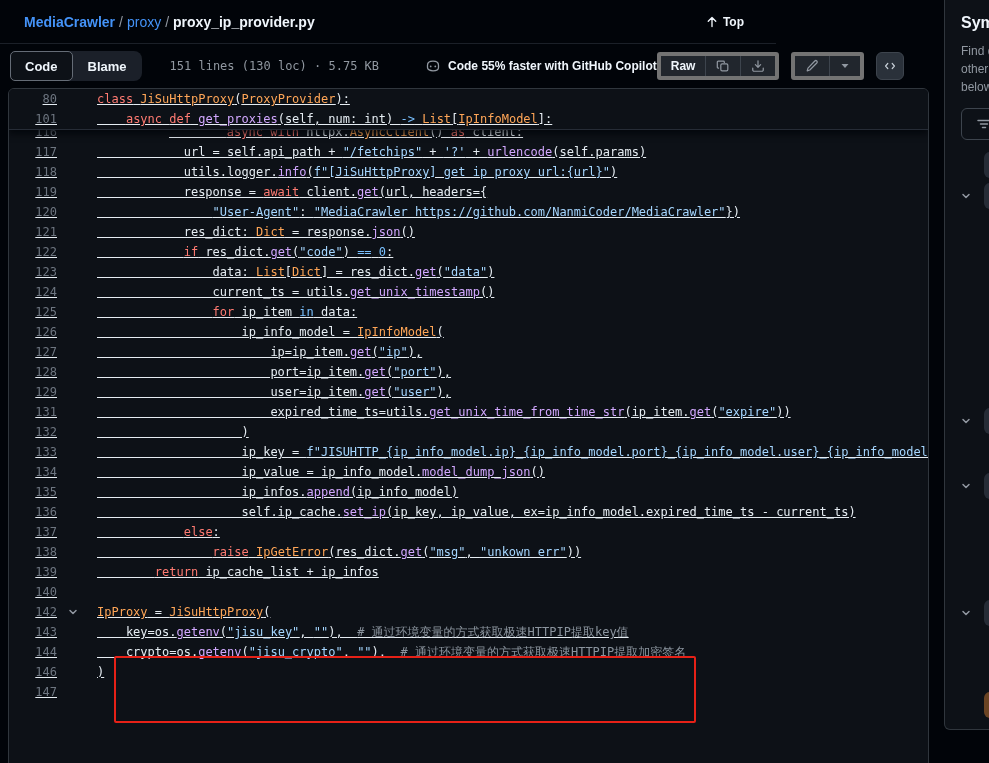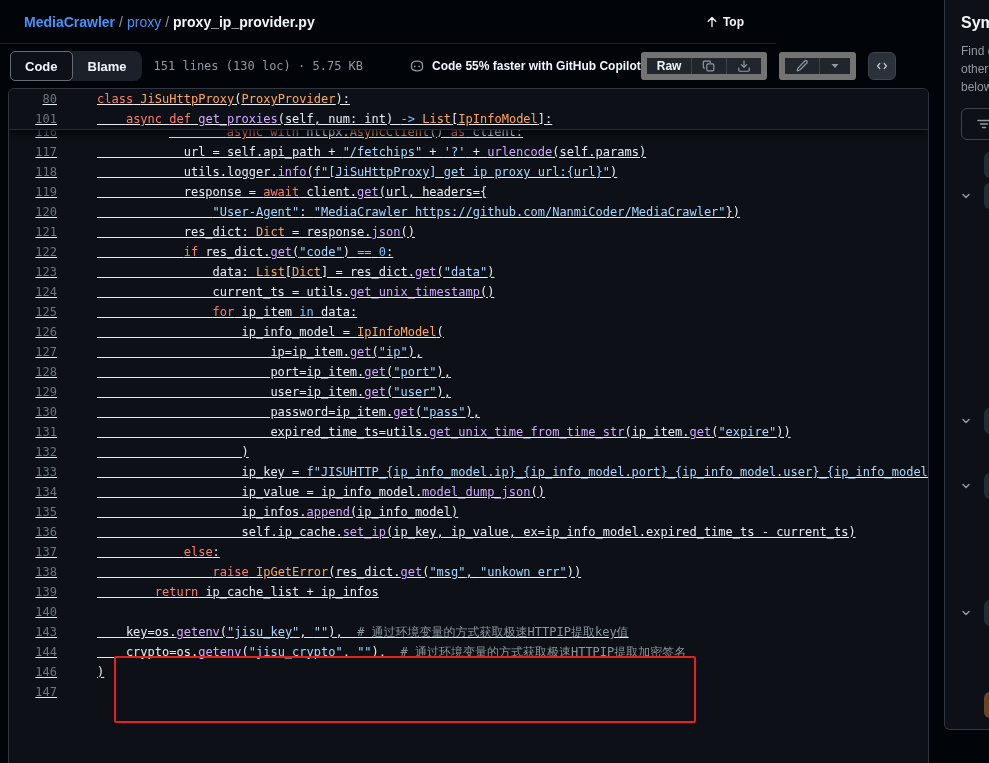--- a/index.html
+++ b/index.html
@@ -39,27 +39,27 @@
     border-radius:8px; height:30px;
   }
   .seg-btn {
     font-size:13px; font-weight:600; color:#f0f6fc;
     padding:12px 14px; height:30px; display:flex; align-items:center;
     border-radius:5px; background:transparent; border:1px solid transparent;
     cursor:pointer;
   }
   .seg-btn.active { background:#0d1117; border-color:#656c76; }
   .stats {
-    margin-left:12px; font-family:"DejaVu Sans Mono", monospace;
+    margin-left:28px; font-family:"DejaVu Sans Mono", monospace;
     font-size:12px; color:#9198a1; white-space:nowrap;
   }
   .copilot { margin-left:46px; display:flex; align-items:center; gap:7px; }
   .copilot-text { font-size:12px; font-weight:600; color:#f0f6fc; white-space:nowrap; }
   .tb-right { margin-left:auto; display:flex; align-items:center; gap:12px; }
-  .btn-group { display:flex; align-items:stretch; border:6px solid #737373; border-radius:3px; overflow:hidden; height:28px; }
+  .btn-group { display:flex; align-items:stretch; border:4px solid #737373; border-radius:3px; overflow:hidden; height:28px; }
   .gbtn {
     display:flex; align-items:center; justify-content:center;
     background:#21262d; color:#f0f6fc; font-size:12px; font-weight:600;
     padding:0 10px; border:none; border-left:1px solid #3d444d; cursor:pointer;
   }
   .gbtn:first-child { border-left:none; }
   .icon-btn-lone {
     width:28px; height:28px; border:1px solid #3d444d; border-radius:6px;
     background:#2a313a; display:flex; align-items:center; justify-content:center; cursor:pointer;
   }
@@ -191,31 +191,33 @@
         <div class="row"><div class="num">120</div><div class="fold"></div><div class="codeln"><span class="tk-d">                </span><span class="tk-s">"User-Agent"</span><span class="tk-d">: </span><span class="tk-s">"MediaCrawler https://github.com/NanmiCoder/MediaCrawler"</span><span class="tk-d">})</span></div></div>
         <div class="row"><div class="num">121</div><div class="fold"></div><div class="codeln"><span class="tk-d">            res_dict: </span><span class="tk-t">Dict</span><span class="tk-d"> = response.</span><span class="tk-f">json</span><span class="tk-d">()</span></div></div>
         <div class="row"><div class="num">122</div><div class="fold"></div><div class="codeln"><span class="tk-d">            </span><span class="tk-k">if</span><span class="tk-d"> res_dict.</span><span class="tk-f">get</span><span class="tk-d">(</span><span class="tk-s">"code"</span><span class="tk-d">) </span><span class="tk-n">==</span><span class="tk-d"> </span><span class="tk-n">0</span><span class="tk-d">:</span></div></div>
         <div class="row"><div class="num">123</div><div class="fold"></div><div class="codeln"><span class="tk-d">                data: </span><span class="tk-t">List</span><span class="tk-d">[</span><span class="tk-t">Dict</span><span class="tk-d">] = res_dict.</span><span class="tk-f">get</span><span class="tk-d">(</span><span class="tk-s">"data"</span><span class="tk-d">)</span></div></div>
         <div class="row"><div class="num">124</div><div class="fold"></div><div class="codeln"><span class="tk-d">                current_ts = utils.</span><span class="tk-f">get_unix_timestamp</span><span class="tk-d">()</span></div></div>
         <div class="row"><div class="num">125</div><div class="fold"></div><div class="codeln"><span class="tk-d">                </span><span class="tk-k">for</span><span class="tk-d"> ip_item </span><span class="tk-n">in</span><span class="tk-d"> data:</span></div></div>
         <div class="row"><div class="num">126</div><div class="fold"></div><div class="codeln"><span class="tk-d">                    ip_info_model = </span><span class="tk-t">IpInfoModel</span><span class="tk-d">(</span></div></div>
         <div class="row"><div class="num">127</div><div class="fold"></div><div class="codeln"><span class="tk-d">                        ip=ip_item.</span><span class="tk-f">get</span><span class="tk-d">(</span><span class="tk-s">"ip"</span><span class="tk-d">),</span></div></div>
         <div class="row"><div class="num">128</div><div class="fold"></div><div class="codeln"><span class="tk-d">                        port=ip_item.</span><span class="tk-f">get</span><span class="tk-d">(</span><span class="tk-s">"port"</span><span class="tk-d">),</span></div></div>
         <div class="row"><div class="num">129</div><div class="fold"></div><div class="codeln"><span class="tk-d">                        user=ip_item.</span><span class="tk-f">get</span><span class="tk-d">(</span><span class="tk-s">"user"</span><span class="tk-d">),</span></div></div>
-        <div class="row"><div class="num">130</div><div class="fold"></div><div class="codeln"><span class="tk-d">                        password=ip_item.</span><span class="tk-f">get</span><span class="tk-d">(</span><span class="tk-s">"pass"</span><span class="tk-d">),</span></div></div>
         <div class="row"><div class="num">131</div><div class="fold"></div><div class="codeln"><span class="tk-d">                        expired_time_ts=utils.</span><span class="tk-f">get_unix_time_from_time_str</span><span class="tk-d">(ip_item.</span><span class="tk-f">get</span><span class="tk-d">(</span><span class="tk-s">"expire"</span><span class="tk-d">))</span></div></div>
         <div class="row"><div class="num">132</div><div class="fold"></div><div class="codeln"><span class="tk-d">                    )</span></div></div>
         <div class="row"><div class="num">133</div><div class="fold"></div><div class="codeln"><span class="tk-d">                    ip_key = </span><span class="tk-s">f"JISUHTTP_{ip_info_model.ip}_{ip_info_model.port}_{ip_info_model.user}_{ip_info_model.password}"</span></div></div>
         <div class="row"><div class="num">134</div><div class="fold"></div><div class="codeln"><span class="tk-d">                    ip_value = ip_info_model.</span><span class="tk-f">model_dump_json</span><span class="tk-d">()</span></div></div>
         <div class="row"><div class="num">135</div><div class="fold"></div><div class="codeln"><span class="tk-d">                    ip_infos.</span><span class="tk-f">append</span><span class="tk-d">(ip_info_model)</span></div></div>
         <div class="row"><div class="num">136</div><div class="fold"></div><div class="codeln"><span class="tk-d">                    self.ip_cache.</span><span class="tk-f">set_ip</span><span class="tk-d">(ip_key, ip_value, ex=ip_info_model.expired_time_ts - current_ts)</span></div></div>
         <div class="row"><div class="num">137</div><div class="fold"></div><div class="codeln"><span class="tk-d">            </span><span class="tk-k">else</span><span class="tk-d">:</span></div></div>
         <div class="row"><div class="num">138</div><div class="fold"></div><div class="codeln"><span class="tk-d">                </span><span class="tk-k">raise</span><span class="tk-d"> </span><span class="tk-t">IpGetError</span><span class="tk-d">(res_dict.</span><span class="tk-f">get</span><span class="tk-d">(</span><span class="tk-s">"msg"</span><span class="tk-d">, </span><span class="tk-s">"unkown err"</span><span class="tk-d">))</span></div></div>
         <div class="row"><div class="num">139</div><div class="fold"></div><div class="codeln"><span class="tk-d">        </span><span class="tk-k">return</span><span class="tk-d"> ip_cache_list + ip_infos</span></div></div>
         <div class="row"><div class="num">140</div><div class="fold"></div><div class="codeln"></div></div>
+        <div class="row"><div class="num">142</div><div class="fold"><svg class="oct" width="10" height="10" viewBox="0 0 10 10">
+              <path d="M2 3.5 L5 6.5 L8 3.5" stroke="#9198a1" stroke-width="1.5" fill="none" stroke-linecap="round" stroke-linejoin="round"></path>
+            </svg></div><div class="codeln"><span class="tk-t">IpProxy</span><span class="tk-d"> = </span><span class="tk-t">JiSuHttpProxy</span><span class="tk-d">(</span></div></div>
         <div class="row"><div class="num">143</div><div class="fold"></div><div class="codeln"><span class="tk-d">    key=os.</span><span class="tk-f">getenv</span><span class="tk-d">(</span><span class="tk-s">"jisu_key"</span><span class="tk-d">, </span><span class="tk-s">""</span><span class="tk-d">),  </span><span class="tk-c"># 通过环境变量的方式获取极速HTTPIP提取key值</span></div></div>
         <div class="row"><div class="num">144</div><div class="fold"></div><div class="codeln"><span class="tk-d">    crypto=os.</span><span class="tk-f">getenv</span><span class="tk-d">(</span><span class="tk-s">"jisu_crypto"</span><span class="tk-d">, </span><span class="tk-s">""</span><span class="tk-d">),  </span><span class="tk-c"># 通过环境变量的方式获取极速HTTPIP提取加密签名</span></div></div>
         <div class="row"><div class="num">146</div><div class="fold"></div><div class="codeln"><span class="tk-d">)</span></div></div>
         <div class="row"><div class="num">147</div><div class="fold"></div><div class="codeln"></div></div>
       </div>
   </div>
 
 </div>
 
 <div class="red-annotation"></div>

